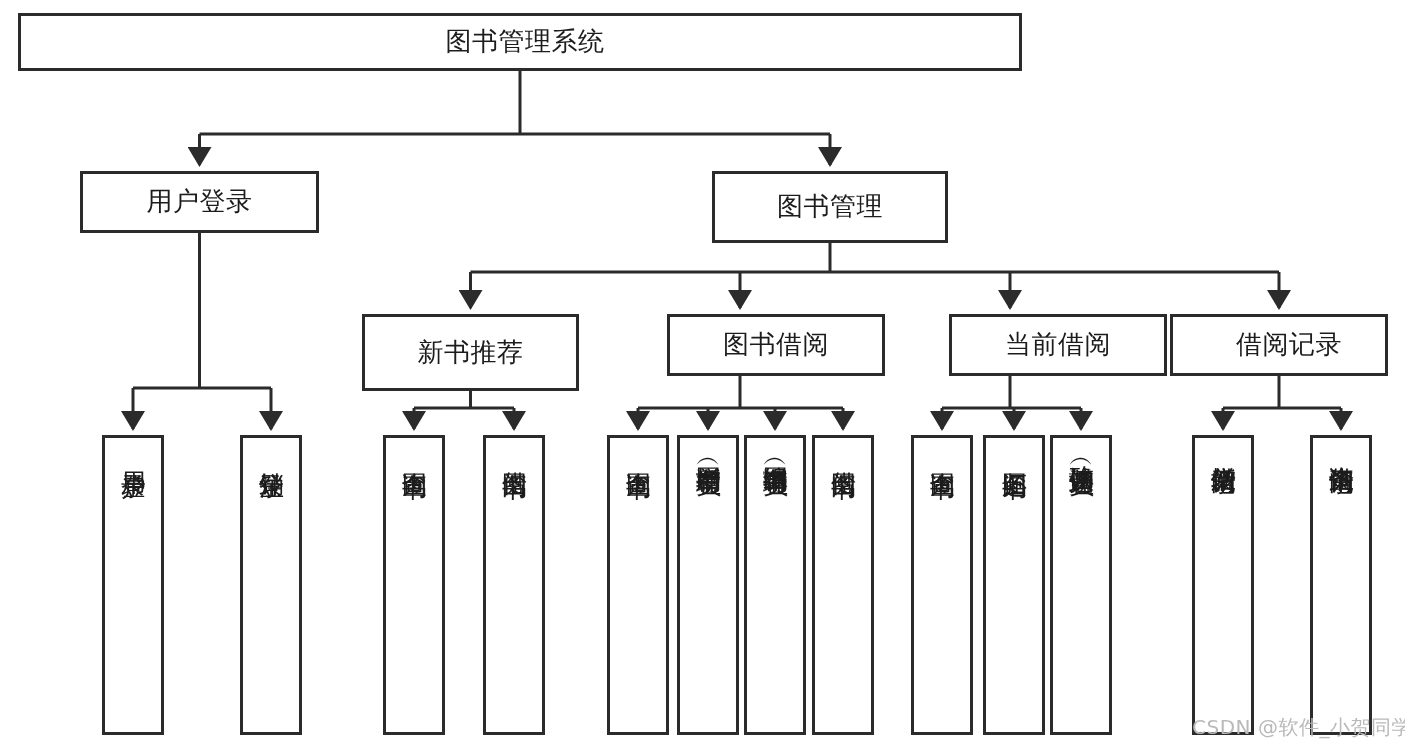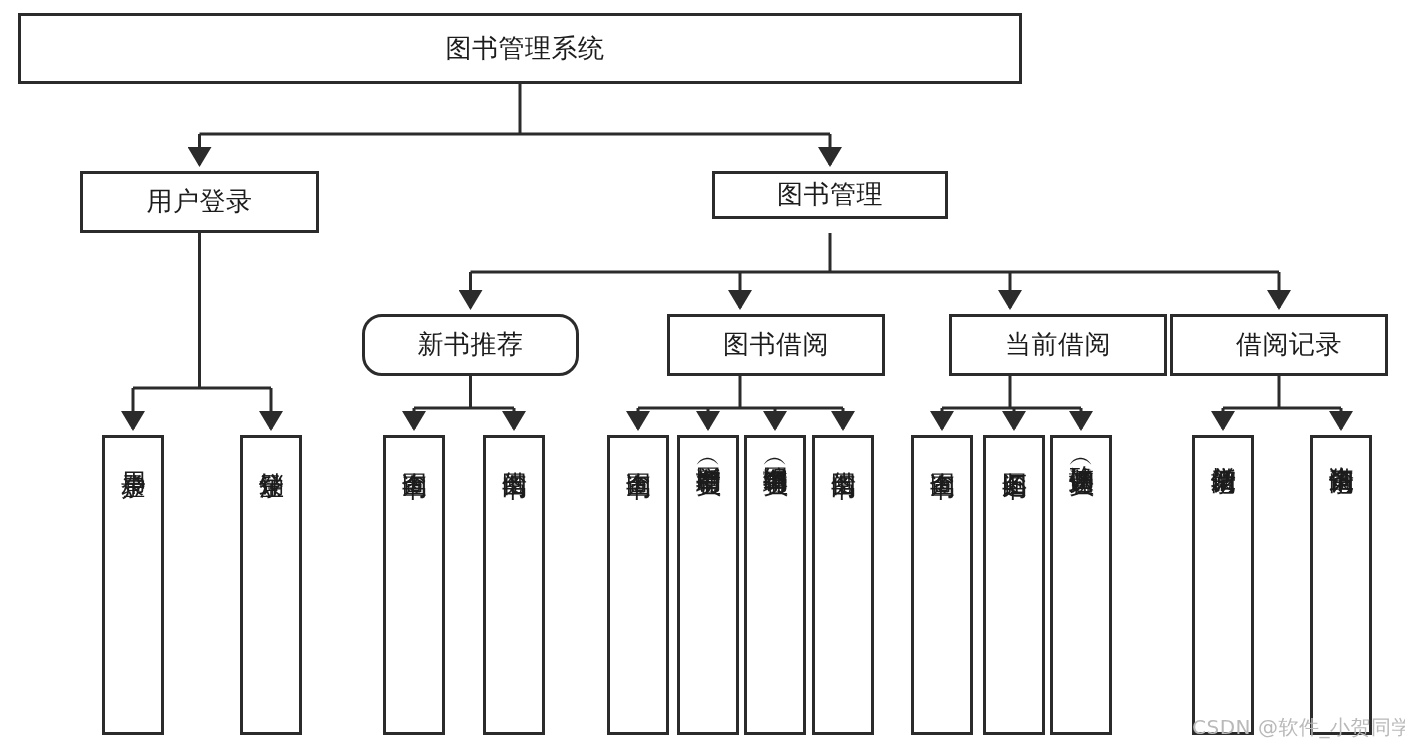--- a/index.html
+++ b/index.html
@@ -114,30 +114,30 @@
         <path d="M 1014 408 L 1014 429" marker-end="url(#arrow)"></path>
         <path d="M 1081 408 L 1081 429" marker-end="url(#arrow)"></path>
         <path d="M 1279 376 L 1279 408"></path>
         <path d="M 1223 408 L 1341 408"></path>
         <path d="M 1223 408 L 1223 429" marker-end="url(#arrow)"></path>
         <path d="M 1341 408 L 1341 429" marker-end="url(#arrow)"></path>
       </g>
   </svg>
 
   <div id="nodes-layer">
-      <div class="node root" style="left: 18px; top: 13px; width: 1004px; height: 71px; padding-left: 10px;">
+      <div class="node root" style="left: 18px; top: 13px; width: 1004px; height: 58px; padding-left: 10px;">
         <span class="node-label">图书管理系统</span>
       </div>
       <div class="node level2" style="left: 80px; top: 171px; width: 239px; height: 62px;">
         <span class="node-label">用户登录</span>
       </div>
-      <div class="node level2" style="left: 712px; top: 171px; width: 236px; height: 48px;">
+      <div class="node level2" style="left: 712px; top: 171px; width: 236px; height: 72px;">
         <span class="node-label">图书管理</span>
       </div>
-      <div class="node level3" style="left: 362px; top: 314px; width: 217px; height: 62px; border-radius: 20px;">
+      <div class="node level3" style="left: 362px; top: 314px; width: 217px; height: 77px;">
         <span class="node-label">新书推荐</span>
       </div>
       <div class="node level3" style="left: 631px; top: 314px; width: 218px; height: 62px; margin-left: 36px;">
         <span class="node-label">图书借阅</span>
       </div>
       <div class="node level3" style="left: 901px; top: 314px; width: 218px; height: 62px; margin-left: 48px;">
         <span class="node-label">当前借阅</span>
       </div>
       <div class="node level3" style="left: 1170px; top: 314px; width: 218px; height: 62px; padding-left: 20px;">
         <span class="node-label">借阅记录</span>

